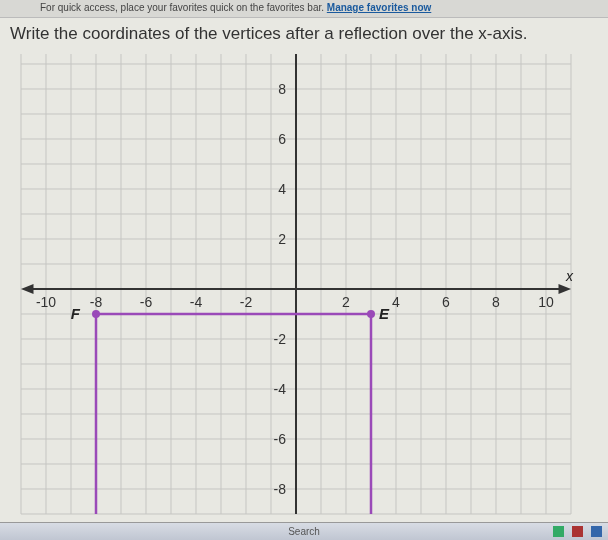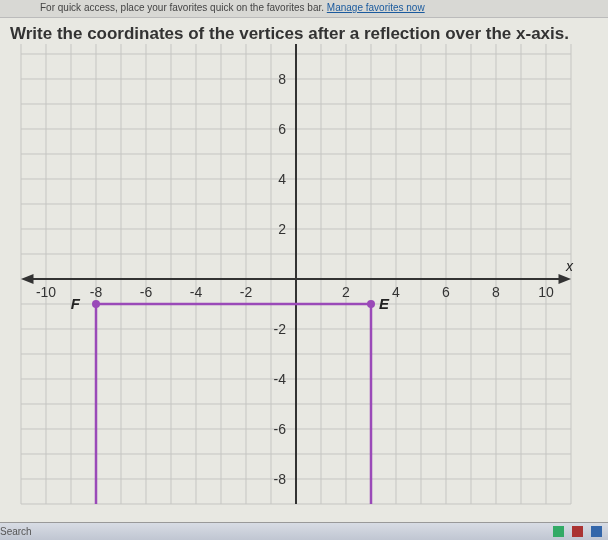--- a/index.html
+++ b/index.html
@@ -15,31 +15,33 @@
   .fav-bar {
     background: #d8d8d4;
     font-size: 10px;
     color: #444;
     padding: 2px 10px 4px 40px;
     border-bottom: 1px solid #bbb;
   }
   .fav-bar a {
     color: #1a5a9e;
     text-decoration: underline;
+    font-weight: bold;
   }
   .content {
     background: #e8e8e2;
     padding: 6px 10px 0 10px;
     min-height: 520px;
     position: relative;
   }
   .question {
     font-size: 17px;
     color: #333;
-    font-weight: 700;
+    margin-bottom: 10px;
+    font-weight: 400;
   }
   .graph-wrap {
     position: relative;
     width: 560px;
     height: 470px;
     margin-left: 6px;
   }
   svg { display: block; }
   .grid-line { stroke: #c5c5c2; stroke-width: 1; }
   .axis-line { stroke: #333; stroke-width: 2; }
@@ -70,21 +72,21 @@
   }
   .taskbar {
     position: absolute;
     bottom: 0;
     left: 0;
     right: 0;
     height: 18px;
     background: linear-gradient(#d8dce4, #c0c6d2);
     display: flex;
     align-items: center;
-    justify-content: flex-start;
+    justify-content: center;
     font-size: 10px;
     color: #555;
     border-top: 1px solid #999;
   }
   .taskbar-icons {
     position: absolute;
     right: 6px;
     display: flex;
     gap: 8px;
   }

